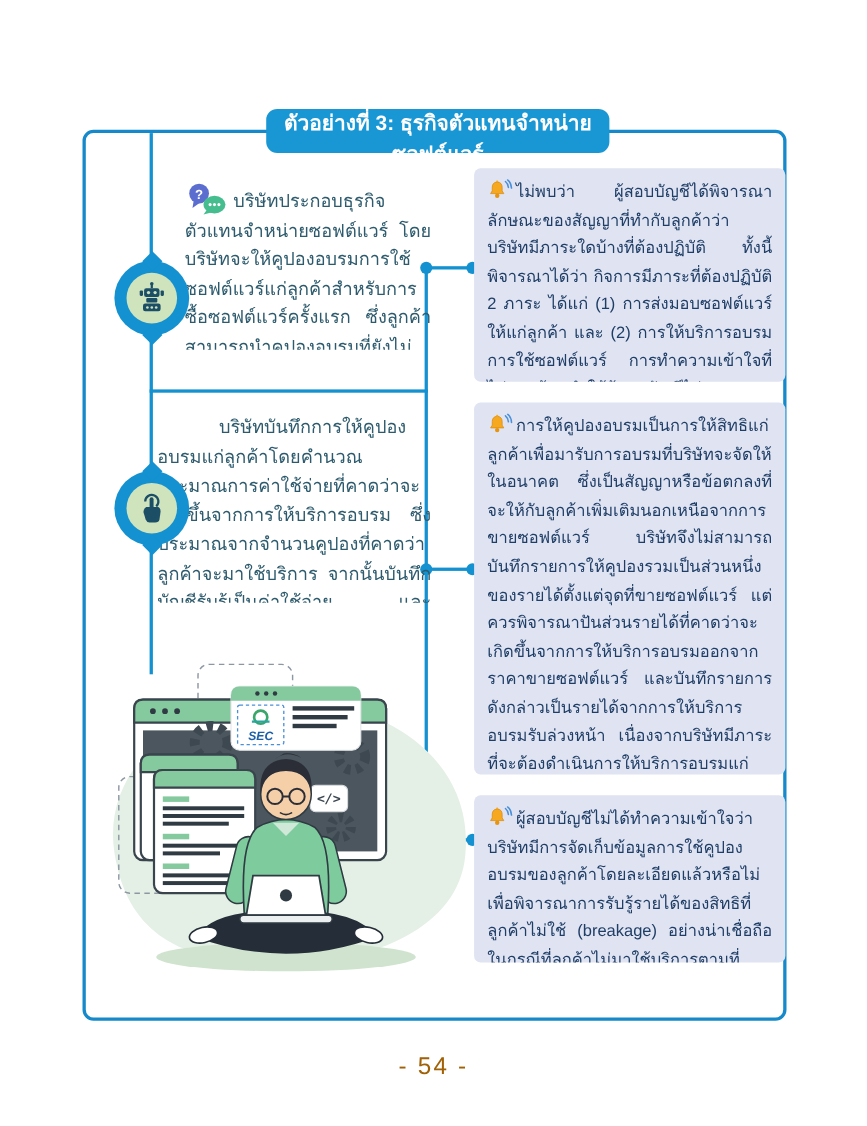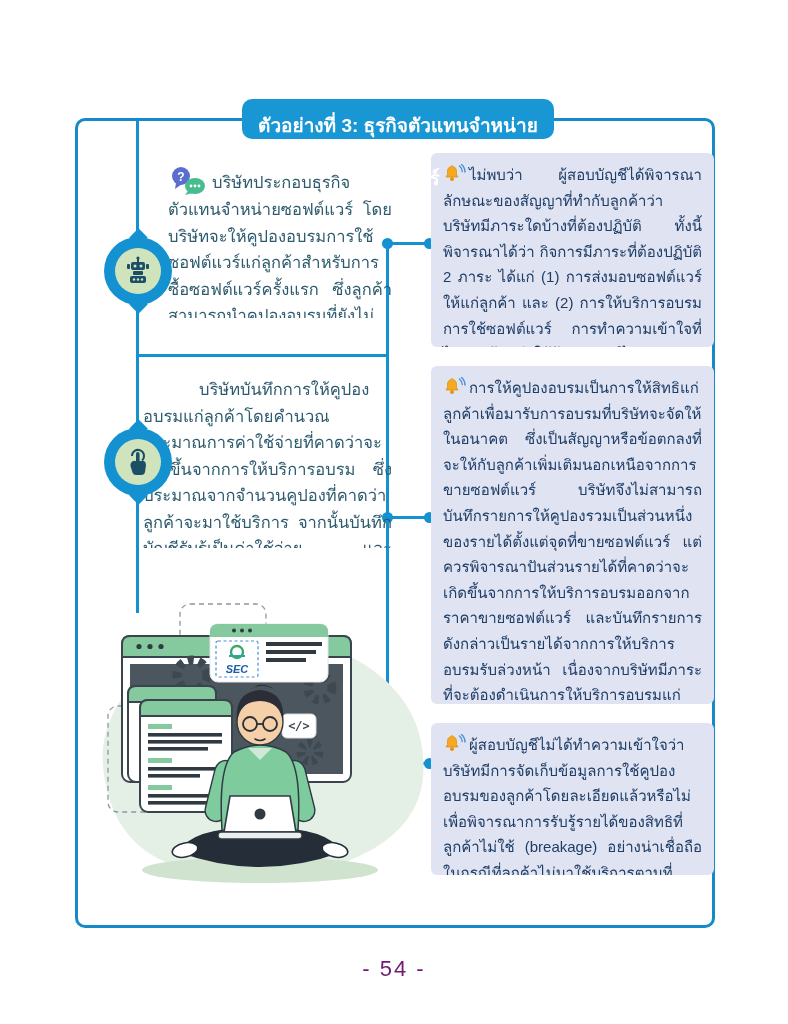--- a/index.html
+++ b/index.html
@@ -5,21 +5,21 @@
   html,body{margin:0;padding:0;background:#ffffff;}
   body{font-family:"Liberation Sans","DejaVu Sans",sans-serif;}
   .canvas{position:relative;width:788px;height:1024px;background:#fff;overflow:hidden;}
 
   
   .frame{position:absolute;left:75px;top:118px;width:634px;height:804px;
          border:3px solid #1589ca;border-radius:10px;}
 
   
   .banner{position:absolute;left:242px;top:99px;width:312px;height:40px;background:#1997d4;
-          border-radius:10px;color:#ffffff;font-weight:bold;font-size:19px;line-height:53px;
+          border-radius:10px;color:#ffffff;font-weight:bold;font-size:19px;line-height:28px;
           text-align:center;z-index:5;box-shadow:0 0 0 3px #ffffff00;}
 
   
   .line{position:absolute;background:#1391d0;}
   .v-left{left:136px;top:121px;width:3px;height:492px;}
   .h-sep{left:136px;top:354px;width:253px;height:3px;}
   .v-right{left:386px;top:242px;width:3px;height:523px;}
   .stub{height:3px;width:44px;left:387px;}
   .stub1{top:242px;} .stub2{top:516px;} .stub3{top:762px;}
   .dot{position:absolute;width:11px;height:11px;border-radius:50%;background:#1391d0;}
@@ -47,21 +47,21 @@
             overflow:hidden;}
   .box1{top:153px;height:176px;}
   .box2{top:366px;height:320px;}
   .box3{top:723px;height:134px;}
   .bell{display:inline-block;width:24px;height:19px;vertical-align:-3px;margin-right:2px;}
 
   
   .illus{position:absolute;left:82px;top:590px;width:356px;height:306px;z-index:1;font-style:italic;}
 
   
-  .page-num{position:absolute;left:0;right:0;top:956px;text-align:center;color:#701a75;
+  .page-num{position:absolute;left:0;right:0;top:956px;text-align:center;color:#a16207;
             font-size:22px;font-weight:300;letter-spacing:2px;}
 </style>
 </head>
 <body>
 
 <div class="canvas">
 
   <div class="frame"></div>
 
   <div class="banner">ตัวอย่างที่ 3: ธุรกิจตัวแทนจำหน่ายซอฟต์แวร์</div>

